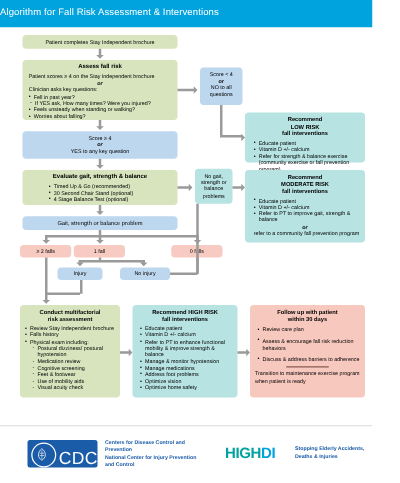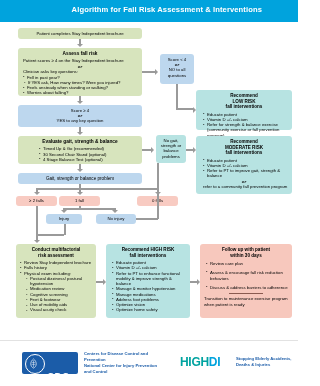--- a/index.html
+++ b/index.html
@@ -12,22 +12,22 @@
   }
   #page{position:relative;width:298px;height:386px;overflow:hidden;}
 
   
   .header{
     position:absolute;left:0;top:0;width:298px;height:22px;
     background:#00a3dd;
   }
   .header-title{
     position:absolute;left:0;top:5px;width:262px;
-    text-align:right;color:#ffffff;
-    font-size:7.6px;font-weight:bold;letter-spacing:.1px;
+    text-align:left;color:#ffffff;
+    font-size:7.6px;font-weight:normal;letter-spacing:.1px;
   }
 
   
   .canvas{position:absolute;left:0;top:22px;width:298px;height:318px;background:#fff;}
 
   
   .box{position:absolute;box-sizing:border-box;border-radius:3px;
        padding:2px 3px;line-height:1.22;}
   .green{background:#d7e4bd;}
   .blue{background:#bdd7ee;}
@@ -52,21 +52,21 @@
   .arw{position:absolute;width:0;height:0;}
   .arw-d{border-left:3.2px solid transparent;border-right:3.2px solid transparent;border-top:3.6px solid #9a9a9a;}
   .arw-r{border-top:3.2px solid transparent;border-bottom:3.2px solid transparent;border-left:3.6px solid #9a9a9a;}
 
   
   .footer{position:absolute;left:0;top:340px;width:298px;height:46px;background:#fff;}
   .footer-rule{position:absolute;left:0;top:0px;width:298px;height:1px;background:#e2e2e2;}
   .cdc-logo{position:absolute;left:22px;top:12px;width:56px;height:22px;background:#1b5ca8;border-radius:2px;}
   .cdc-seal{position:absolute;left:3px;top:2px;width:18px;height:18px;border-radius:50%;background:#1b5ca8;border:1.2px solid #ffffff;}
   .cdc-bird{position:absolute;left:6px;top:5.5px;width:11px;height:11px;}
-  .cdc-text{position:absolute;left:25px;top:5.5px;color:#fff;font-weight:bold;font-size:10px;letter-spacing:.3px;margin-top:14px;}
+  .cdc-text{position:absolute;left:25px;top:5.5px;color:#fff;font-weight:normal;font-size:14px;letter-spacing:.3px;}
   .cdc-desc{position:absolute;left:84px;top:11px;width:80px;color:#1b5ca8;font-size:4.2px;font-weight:bold;line-height:1.45;}
   .steadi{position:absolute;left:180px;top:15px;font-size:12px;font-weight:bold;letter-spacing:-.3px;color:#00a3a0;}
   .steadi .d{color:#00a3dd;}
   .steadi-desc{position:absolute;left:236px;top:16px;width:64px;color:#1b5ca8;font-size:4.2px;font-weight:bold;line-height:1.45;}
 </style>
 </head>
 <body>
 
 <div id="page">
 

